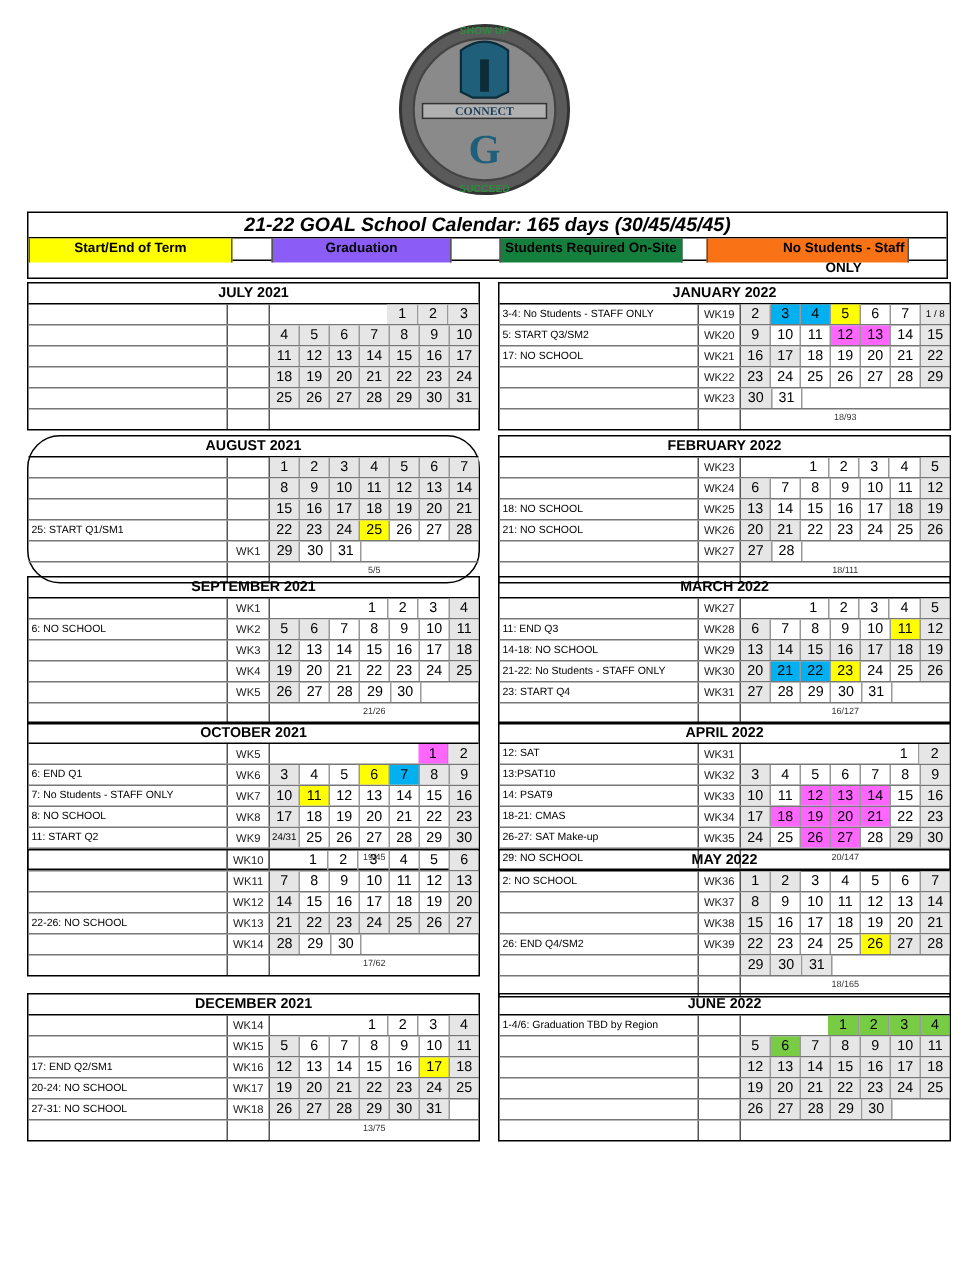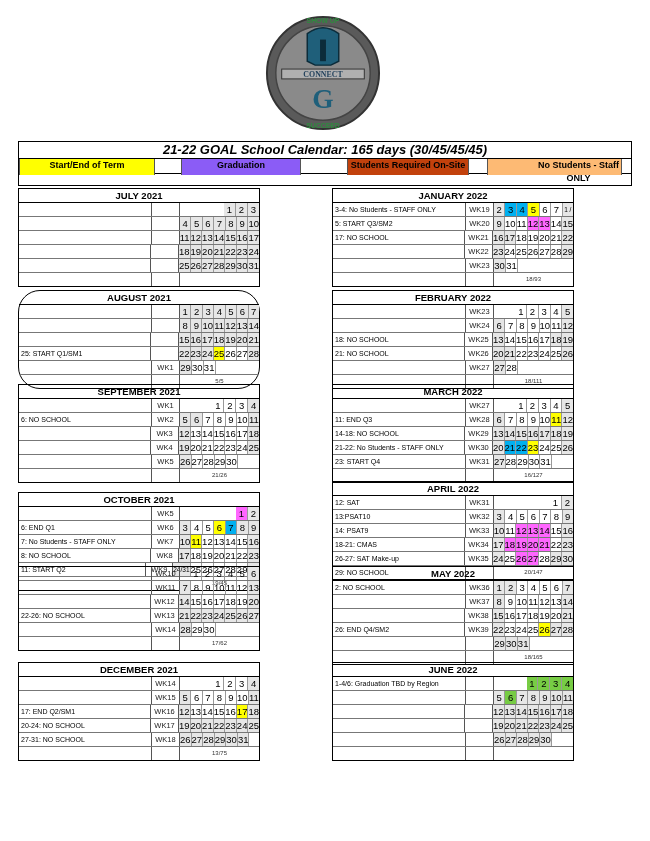--- a/index.html
+++ b/index.html
@@ -3,21 +3,21 @@
 <meta charset="utf-8">
 <style>
   html,body{margin:0;padding:0;background:#fff;}
   body{width:650px;height:841px;position:relative;font-family:"Liberation Sans",sans-serif;color:#000;overflow:hidden;}
   .logo{position:absolute;left:264px;top:14px;width:118px;height:118px;}
   .topbox{position:absolute;left:18px;top:141px;width:614px;border:1.5px solid #000;box-sizing:border-box;}
   .title{height:16px;line-height:16px;text-align:center;font-weight:bold;font-style:italic;font-size:13px;border-bottom:1px solid #000;}
   .legend{height:14px;position:relative;border-bottom:1px solid #000;}
   .leg{position:absolute;top:0;height:16px;line-height:13px;text-align:center;font-weight:bold;font-size:9px;border-left:1px solid #555;border-right:1px solid #555;box-sizing:border-box;}
   .blank{height:11px;}
-  .month{position:absolute;width:242px;border:1.5px solid #000;box-sizing:border-box;}
+  .month{position:absolute;width:302px;border:1.5px solid #000;box-sizing:border-box;}
   .mhead{height:13px;line-height:13px;text-align:center;font-weight:bold;font-size:9.5px;border-bottom:1px solid #000;}
   .row{display:flex;height:13px;border-bottom:1px solid #777;}
   .row:last-child{border-bottom:none;}
   .note{width:133px;font-size:7px;line-height:13px;padding-left:2px;box-sizing:border-box;border-right:1px solid #555;white-space:nowrap;overflow:hidden;}
   .wk{width:28px;font-size:7.5px;line-height:13px;text-align:center;border-right:1px solid #555;box-sizing:border-box;color:#222;}
   .days{display:flex;flex:1;}
   .d{flex:1;font-size:9.5px;line-height:13px;text-align:center;border-right:1px solid #999;box-sizing:border-box;}
   .d:last-child{border-right:none;}
   .d.e{border-right:none;}
   .d.g{background:#e6e6e6;}
@@ -41,22 +41,22 @@
   <text x="60" y="96" text-anchor="middle" font-size="28" font-weight="bold" fill="#1f5f7a" font-family="Liberation Serif, serif">G</text>
   <text x="60" y="9" text-anchor="middle" font-size="7" font-weight="bold" fill="#2e8b3e" font-family="Liberation Sans, sans-serif">SHOW UP</text>
   <text x="60" y="116" text-anchor="middle" font-size="7" font-weight="bold" fill="#2e8b3e" font-family="Liberation Sans, sans-serif">SUCCEED</text>
 </svg>
 
 <div class="topbox">
   <div class="title">21-22 GOAL School Calendar: 165 days (30/45/45/45)</div>
   <div class="legend">
     <div class="leg" style="left:0;width:136px;background:#ffff00;">Start/End of Term</div>
     <div class="leg" style="left:162px;width:120px;background:#8b5cf6;">Graduation</div>
-    <div class="leg" style="left:328px;width:122px;background:#c2410c;">Students Required On-Site</div>
-    <div class="leg" style="left:468px;width:135px;background:#fdba74;padding-left:48px;">No Students - Staff ONLY</div>
+    <div class="leg" style="left:314px;width:122px;background:#15803d;">Students Required On-Site</div>
+    <div class="leg" style="left:452px;width:135px;background:#f97316;padding-left:48px;">No Students - Staff ONLY</div>
   </div>
   <div class="blank"></div>
 </div>
 
 <div id="months">
     <div class="month" style="left: 18px; top: 188px;">
       <div class="mhead">JULY 2021</div>
       <div class="row">
         <div class="note"></div>
         <div class="wk"></div>
@@ -267,21 +267,21 @@
           <div class="d e"></div>
           <div class="d e"></div>
         </div>
       </div>
       <div class="row">
         <div class="note"></div>
         <div class="wk"></div>
         <div class="tot">21/26</div>
       </div>
     </div>
-    <div class="month" style="left: 18px; top: 481px; margin-top: 11px;">
+    <div class="month" style="left: 18px; top: 481px;">
       <div class="mhead">OCTOBER 2021</div>
       <div class="row">
         <div class="note"></div>
         <div class="wk">WK5</div>
         <div class="days">
           <div class="d e"></div>
           <div class="d e"></div>
           <div class="d e"></div>
           <div class="d e"></div>
           <div class="d e"></div>

